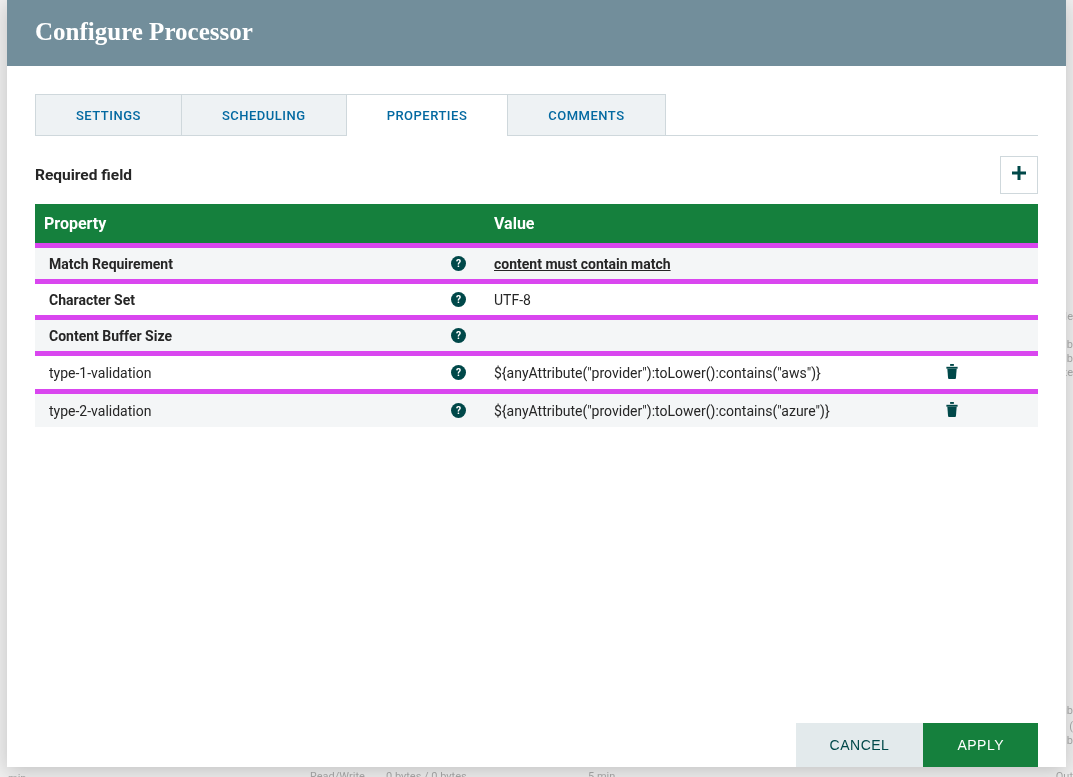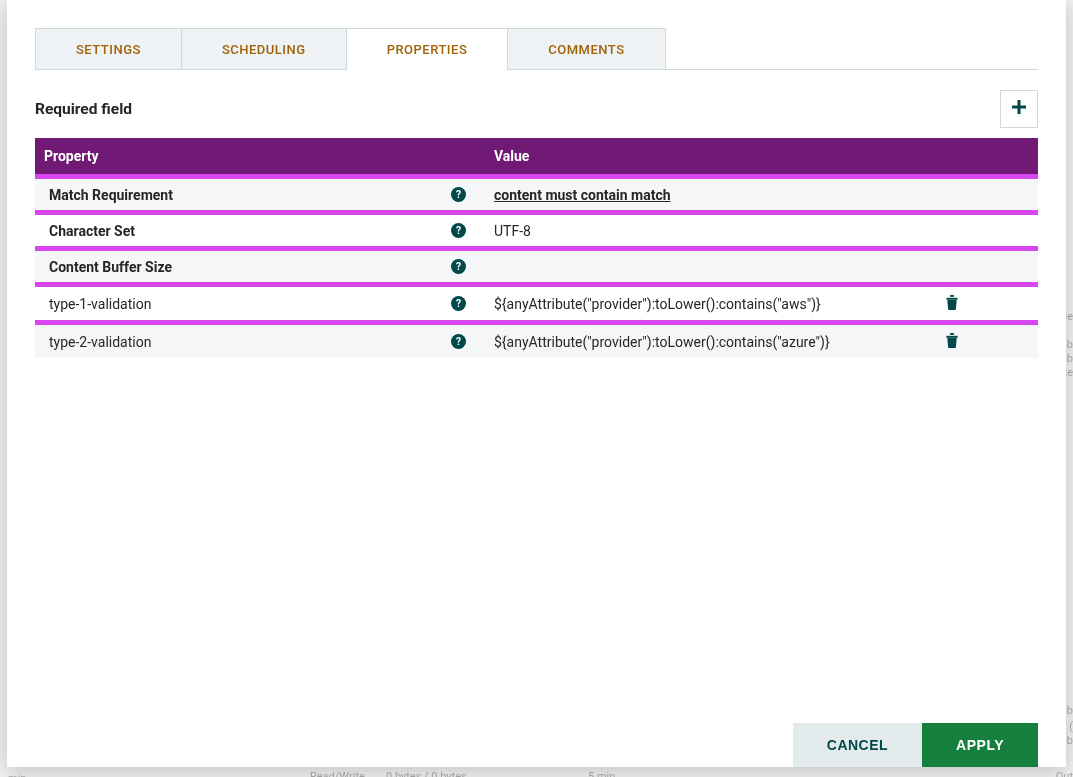--- a/index.html
+++ b/index.html
@@ -36,21 +36,21 @@
     }
     .tabs {
       display: flex;
       border-bottom: 0;
     }
     .tab {
       padding: 13px 40px;
       font-size: 13px;
       font-weight: 500;
       letter-spacing: 0.5px;
-      color: #a16207;
+      color: #0369a1;
       background: #eef2f4;
       border: 1px solid #cfd8dc;
       border-bottom: none;
       cursor: pointer;
       margin-left: -1px;
     }
     .tab:first-child { margin-left: 0; }
     .tab.active {
       background: #fff;
       border-top: 1px solid #cfd8dc;
@@ -88,24 +88,24 @@
       background: #fff;
       color: #004849;
       display: flex; align-items: center; justify-content: center;
       cursor: pointer;
     }
     .add-btn svg { width: 16px; height: 16px; }
 
     .prop-table { margin-top: 10px; flex: 1; overflow: auto; }
     .th-row {
       display: flex;
-      background: #701a75;
+      background: #15803d;
       color: #fff;
       font-weight: 700;
-      font-size: 14px;
+      font-size: 16px;
     }
     .col-prop { flex: 0 0 445px; padding: 10px 9px; }
     .col-value { flex: 0 0 445px; padding: 10px 14px; }
     .col-act { flex: 0 0 110px; padding: 10px 14px; }
 
     .tr {
       display: flex;
       border-top: 5px solid #d946ef;
       align-items: center;
       font-size: 14px;
@@ -131,21 +131,21 @@
 
     .dialog-footer {
       display: flex;
       justify-content: flex-end;
       gap: 0;
       padding: 0 28px 0 0;
     }
     .btn {
       padding: 14px 34px;
       font-size: 14px;
-      font-weight: 700;
+      font-weight: 400;
       letter-spacing: 0.5px;
       border: none;
       cursor: pointer;
     }
     .btn-cancel { background: #e3eaec; color: #004849; }
     .btn-apply { background: #15803d; color: #fff; text-align: right; }
   </style>
 </head>
 <body>
 
@@ -160,20 +160,23 @@
     <span class="snippet" style="right:0px;top:720px;">0 (</span>
     <span class="snippet" style="right:0px;top:734px;">0 b</span>
     <span class="snippet" style="right:0px;top:770px;">Out</span>
     <span class="snippet" style="left:310px;top:770px;">Read/Write</span>
     <span class="snippet" style="left:386px;top:770px;">0 bytes / 0 bytes</span>
     <span class="snippet" style="left:588px;top:770px;">5 min</span>
   </div>
 </div>
 
 <div class="dialog">
+  <div class="dialog-header">
+    <div class="dialog-title">Configure Processor</div>
+  </div>
 
   <div class="dialog-body">
     <div class="tabs">
       <div class="tab">SETTINGS</div>
       <div class="tab">SCHEDULING</div>
       <div class="tab active">PROPERTIES</div>
       <div class="tab">COMMENTS</div>
     </div>
 
     <div class="tab-panel">

